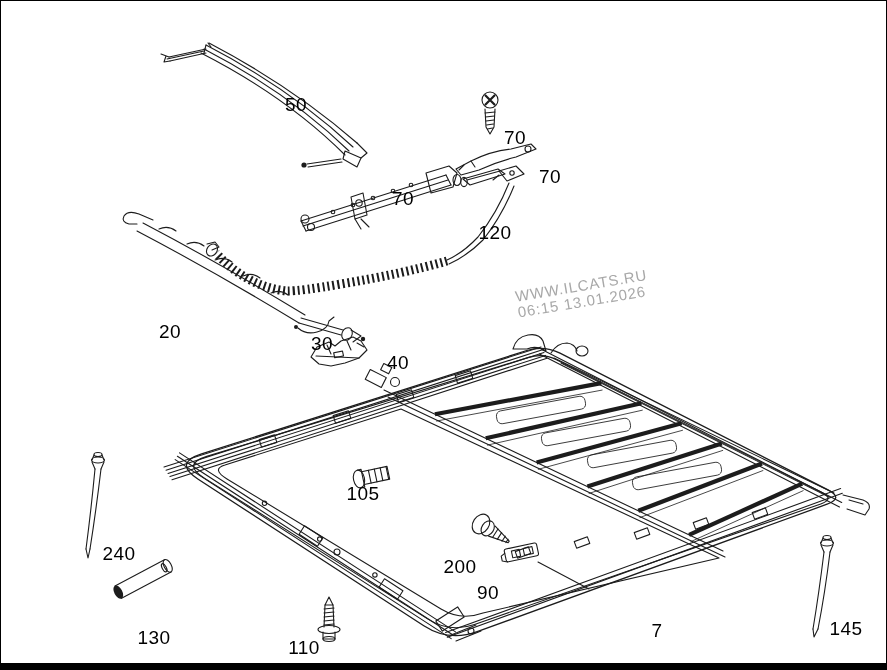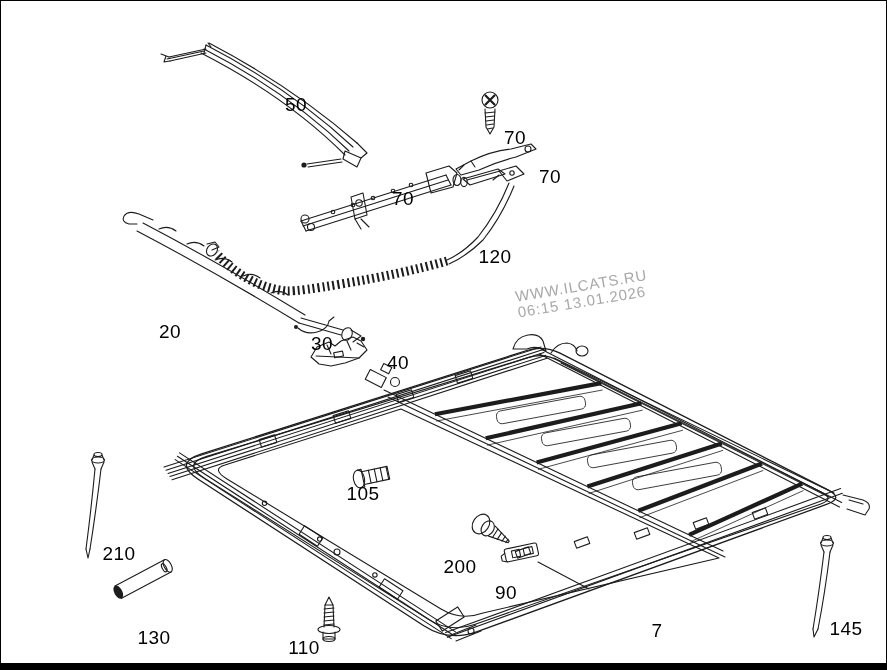--- a/index.html
+++ b/index.html
@@ -252,27 +252,27 @@
 
   <div class="watermark">
     <div>WWW.ILCATS.RU</div>
     <div>06:15 13.01.2026</div>
   </div>
 
   <div class="plabel" style="left:295px;top:68px">50</div>
   <div class="plabel" style="left:514px;top:101px">70</div>
   <div class="plabel" style="left:549px;top:140px">70</div>
   <div class="plabel" style="left:402px;top:162px">70</div>
-  <div class="plabel" style="left:494px;top:220px">120</div>
+  <div class="plabel" style="left:494px;top:196px">120</div>
   <div class="plabel" style="left:169px;top:295px">20</div>
   <div class="plabel" style="left:321px;top:307px">30</div>
   <div class="plabel" style="left:397px;top:326px">40</div>
   <div class="plabel" style="left:362px;top:457px">105</div>
   <div class="plabel" style="left:459px;top:530px">200</div>
-  <div class="plabel" style="left:505px;top:556px">90</div>
+  <div class="plabel" style="left:487px;top:556px">90</div>
   <div class="plabel" style="left:303px;top:611px">110</div>
   <div class="plabel" style="left:153px;top:601px">130</div>
-  <div class="plabel" style="left:118px;top:517px">210</div>
+  <div class="plabel" style="left:118px;top:517px">240</div>
   <div class="plabel" style="left:656px;top:594px">7</div>
   <div class="plabel" style="left:845px;top:592px">145</div>
 
   <div class="bottom-bar"></div>
 </div>
 
 </body></html>

